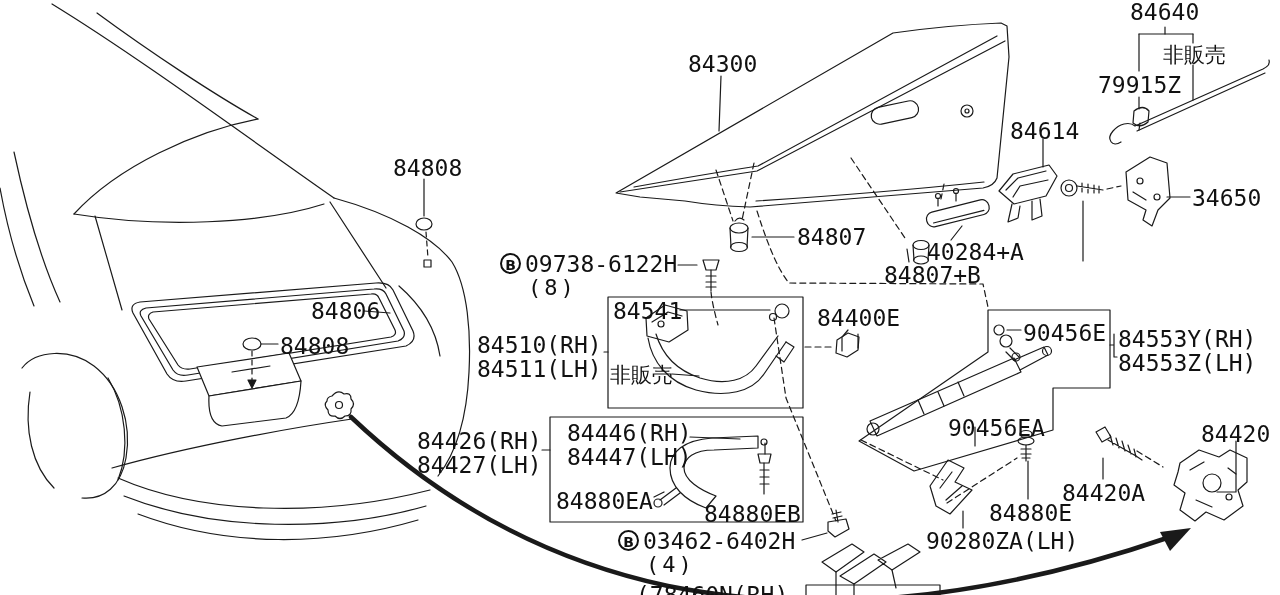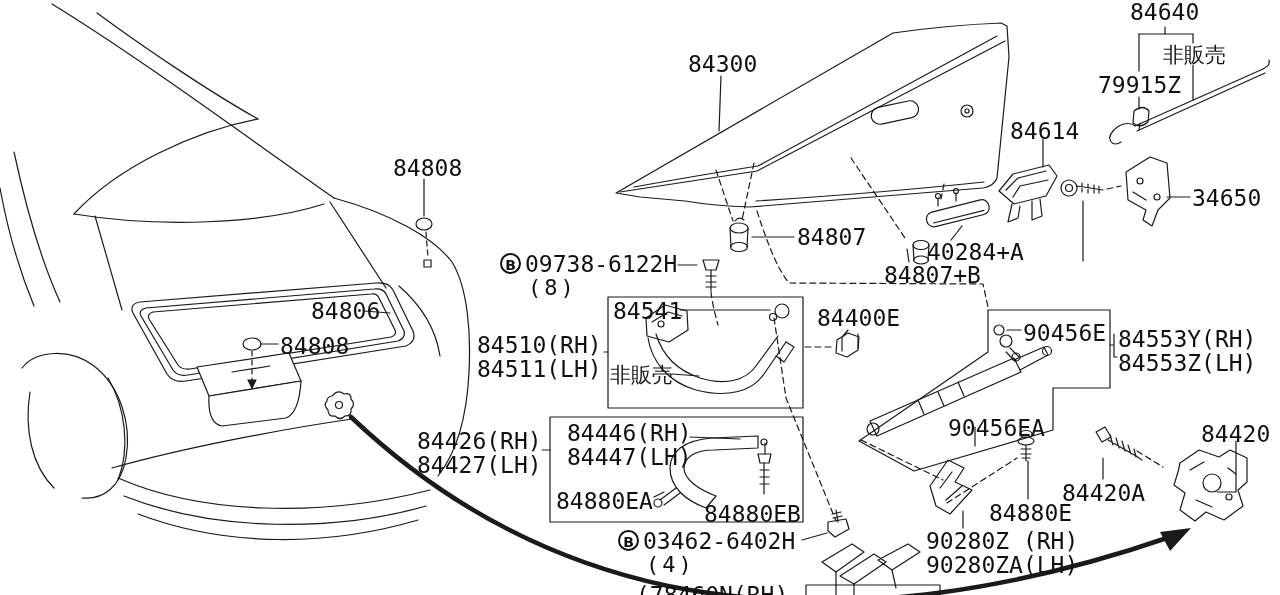--- a/index.html
+++ b/index.html
@@ -274,18 +274,18 @@
     <div class="lbl" style="left: 884px; top: 263px;"><span>84807+B</span></div>
     <div class="lbl" style="left: 817px; top: 306px;"><span>84400E</span></div>
     <div class="lbl" style="left: 1023px; top: 321px; text-align: center;"><span>90456E</span></div>
     <div class="lbl" style="left: 1118px; top: 327px;"><div>84553Y(RH)</div><div>84553Z(LH)</div></div>
     <div class="lbl" style="left: 948px; top: 404px; margin-top: 12px;"><span>90456EA</span></div>
     <div class="lbl" style="left: 417px; top: 429px;"><div>84426(RH)</div><div>84427(LH)</div></div>
     <div class="lbl" style="left: 567px; top: 421px;"><div>84446(RH)</div><div>84447(LH)</div></div>
     <div class="lbl" style="left: 556px; top: 489px;"><span>84880EA</span></div>
     <div class="lbl" style="left: 704px; top: 502px;"><span>84880EB</span></div>
     <div class="lbl" style="left: 618px; top: 529px;"><span class="circB">B</span><span>03462-6402H</span><div class="qty">(4)</div></div>
-    <div class="lbl" style="left: 926px; top: 529px;"><div>90280Z (RH)</div><div>90280ZA(LH)</div></div>
+    <div class="lbl" style="left: 926px; top: 529px;"><div>90280ZA(LH)</div></div>
     <div class="lbl" style="left: 989px; top: 501px;"><span>84880E</span></div>
     <div class="lbl" style="left: 1062px; top: 481px;"><span>84420A</span></div>
     <div class="lbl" style="left: 1201px; top: 422px;"><span>84420</span></div>
     <div class="lbl" style="left: 636px; top: 583px;"><span>(78460N(RH)</span></div>
   </div>
 
 </body></html>

